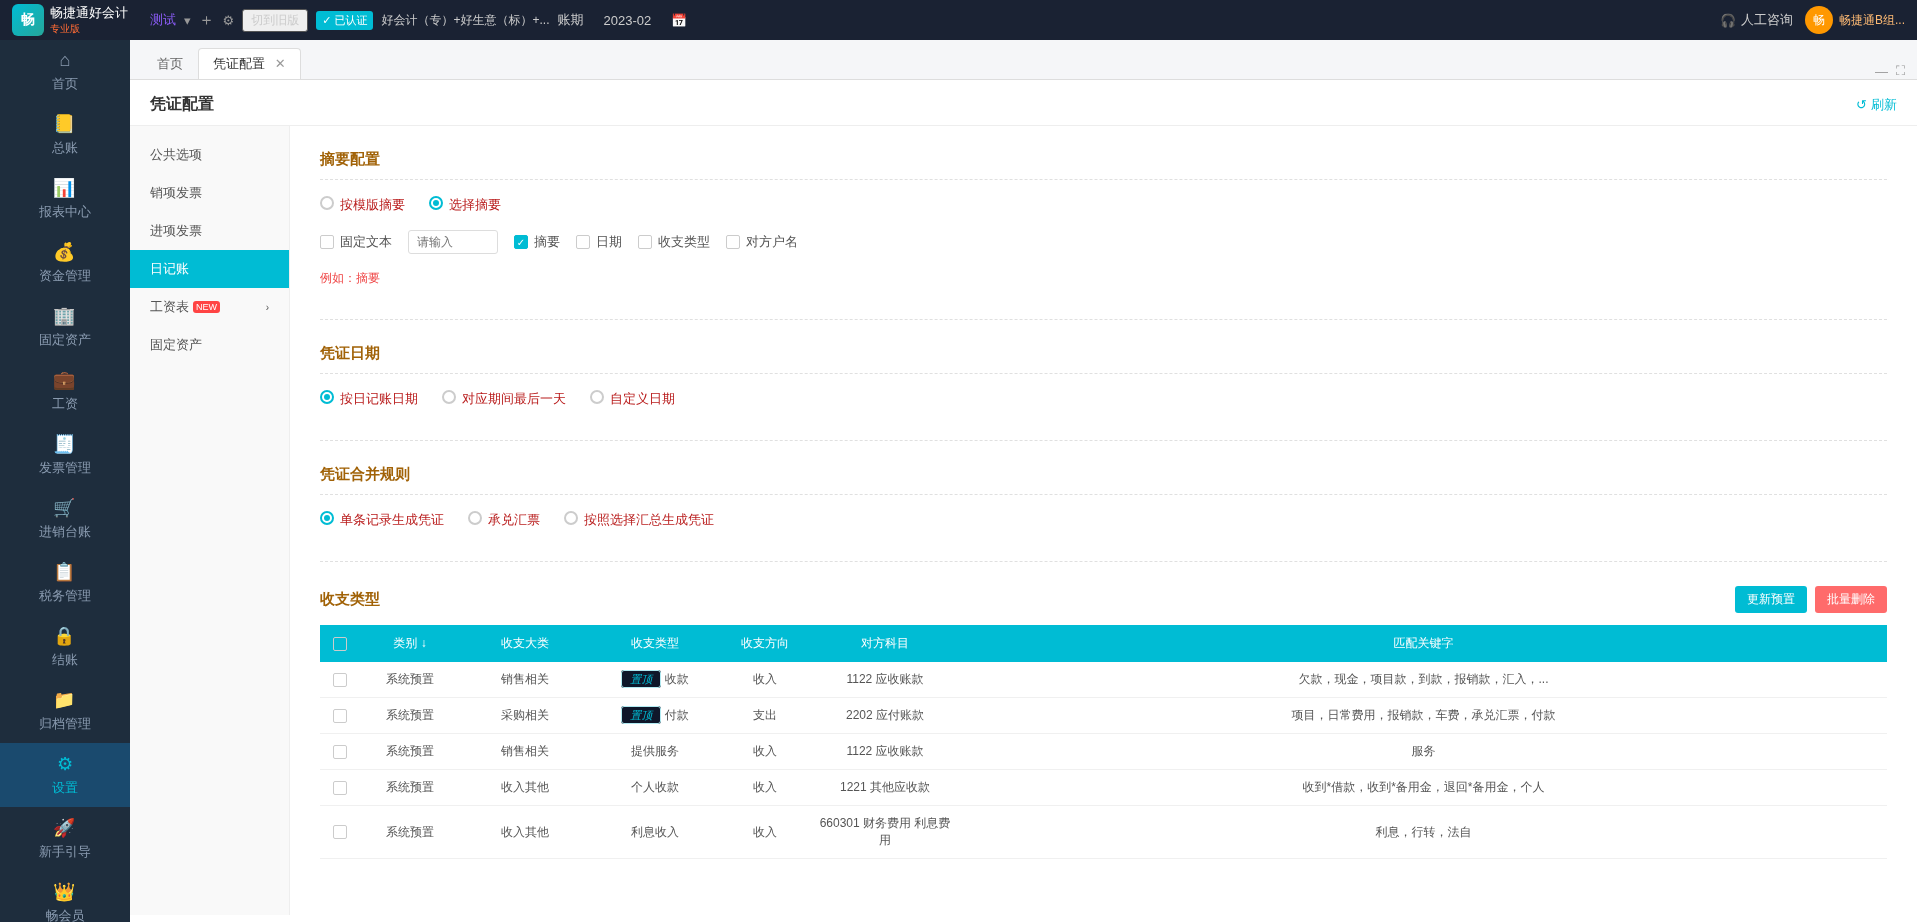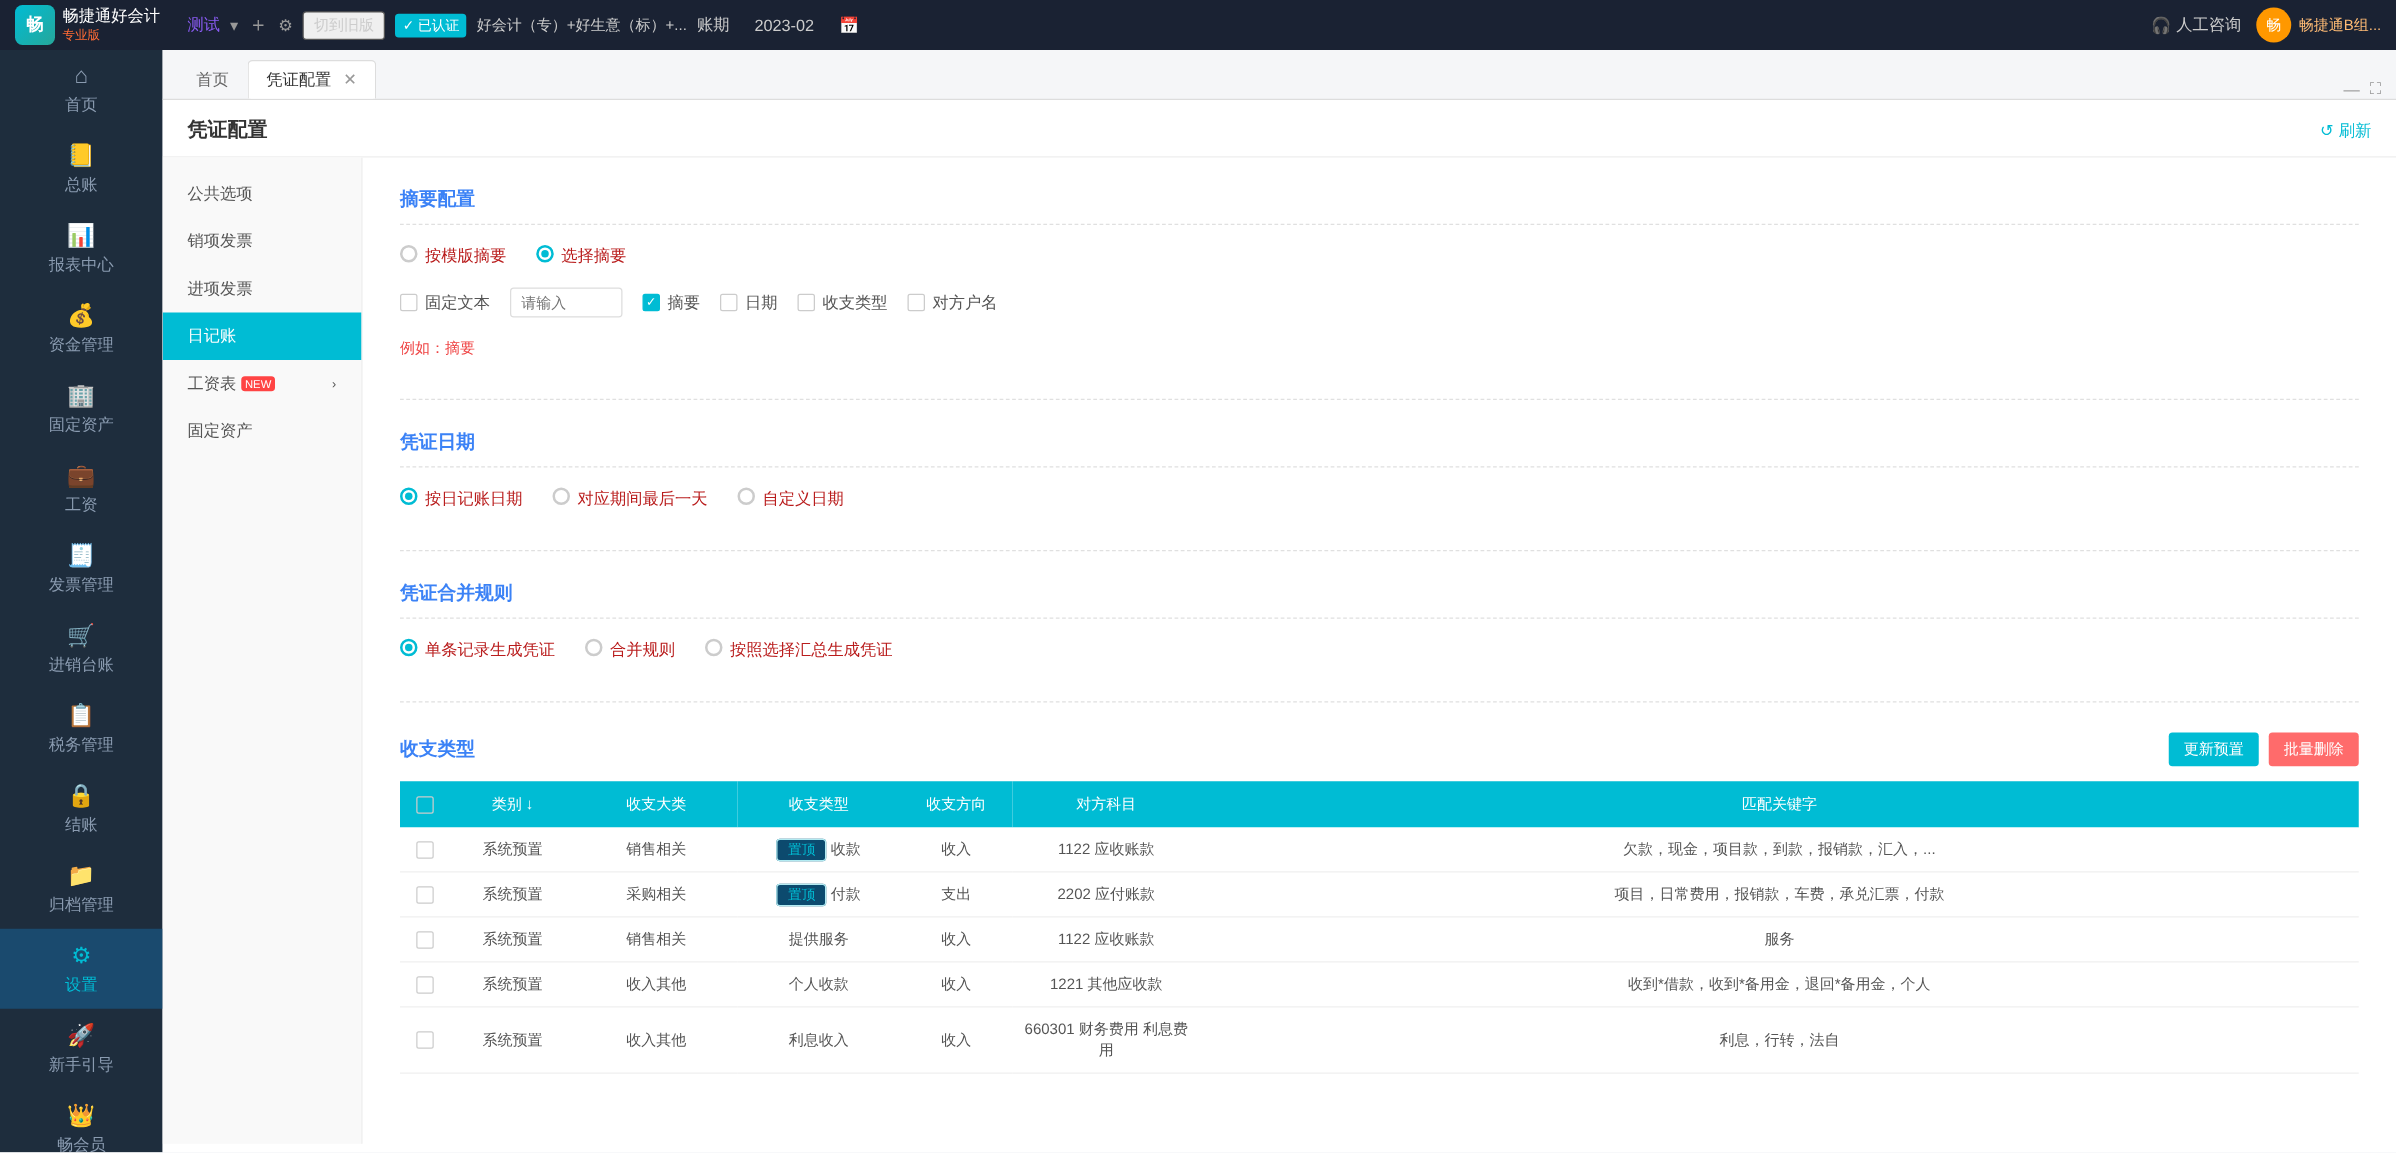--- a/index.html
+++ b/index.html
@@ -58,21 +58,21 @@
     .left-nav-item { padding: 10px 20px; font-size: 13px; color: #555; cursor: pointer; display: flex; align-items: center; gap: 4px; }
     .left-nav-item.active { background: #00bcd4; color: white; }
     .left-nav-item .new-badge { background: #ff4444; color: white; font-size: 9px; padding: 1px 3px; border-radius: 3px; }
     .left-nav-item .chevron { margin-left: auto; font-size: 10px; }
 
     
     .config-area { flex: 1; padding: 24px 30px; overflow-y: auto; }
 
     
     .section { margin-bottom: 32px; }
-    .section-title { font-size: 15px; font-weight: 600; color: #3b82f6; margin-bottom: 16px; padding-bottom: 10px; border-bottom: 1px dashed #e0e0e0; }
+    .section-title { font-size: 15px; font-weight: 600; color: #a16207; margin-bottom: 16px; padding-bottom: 10px; border-bottom: 1px dashed #e0e0e0; }
 
     
     .radio-group { display: flex; gap: 24px; align-items: center; margin-bottom: 16px; }
     .radio-item { display: flex; align-items: flex-start; gap: 6px; cursor: pointer; color: #b91c1c; }
     .radio-circle { width: 14px; height: 14px; border-radius: 50%; border: 2px solid #ccc; display: flex; align-items: center; justify-content: center; }
     .radio-circle.checked { border-color: #00bcd4; }
     .radio-circle.checked::after { content: ''; width: 6px; height: 6px; background: #00bcd4; border-radius: 50%; }
 
     
     .checkbox-row { display: flex; align-items: center; gap: 16px; margin-bottom: 10px; }
@@ -88,21 +88,21 @@
     .table-section { margin-top: 20px; }
     .table-header-row { display: flex; justify-content: flex-end; gap: 8px; margin-bottom: 8px; }
     .action-btn { padding: 5px 12px; border-radius: 3px; font-size: 12px; cursor: pointer; }
     .action-btn.primary { background: #00bcd4; color: white; border: none; }
     .action-btn.danger { background: #ff6b6b; color: white; border: none; }
 
     
     .data-table { width: 100%; border-collapse: collapse; }
     .data-table th { background: #00bcd4; color: white; padding: 10px 8px; text-align: center; font-size: 12px; font-weight: 500; }
     .data-table td { padding: 9px 8px; text-align: center; font-size: 12px; color: #555; border-bottom: 1px solid #f0f0f0; background: white; }
-    .tag-btn { background: #0c4a6e; color: #00bcd4; border: 1px solid #b2ebf2; padding: 2px 8px; border-radius: 3px; font-size: 11px; cursor: pointer; }
+    .tag-btn { background: #0f172a; color: #00bcd4; border: 1px solid #b2ebf2; padding: 2px 8px; border-radius: 3px; font-size: 11px; cursor: pointer; font-style: italic; }
     .col-check { width: 40px; }
     .col-category { width: 100px; }
     .col-type-big { width: 130px; }
     .col-type { width: 130px; }
     .col-direction { width: 90px; }
     .col-account { width: 150px; font-family: Liberation Serif, serif; }
     .col-keyword { }
 
     .section-divider { border: none; border-top: 1px dashed #e0e0e0; margin: 24px 0; }
   </style>
@@ -305,21 +305,21 @@
 
           <div class="section">
             <div class="section-title">凭证合并规则</div>
             <div class="radio-group">
               <label class="radio-item">
                 <div class="radio-circle checked"></div>
                 <span>单条记录生成凭证</span>
               </label>
               <label class="radio-item">
                 <div class="radio-circle"></div>
-                <span>合并规则</span>
+                <span>承兑汇票</span>
               </label>
               <label class="radio-item">
                 <div class="radio-circle"></div>
                 <span>按照选择汇总生成凭证</span>
               </label>
             </div>
           </div>
 
           <hr class="section-divider">
 

